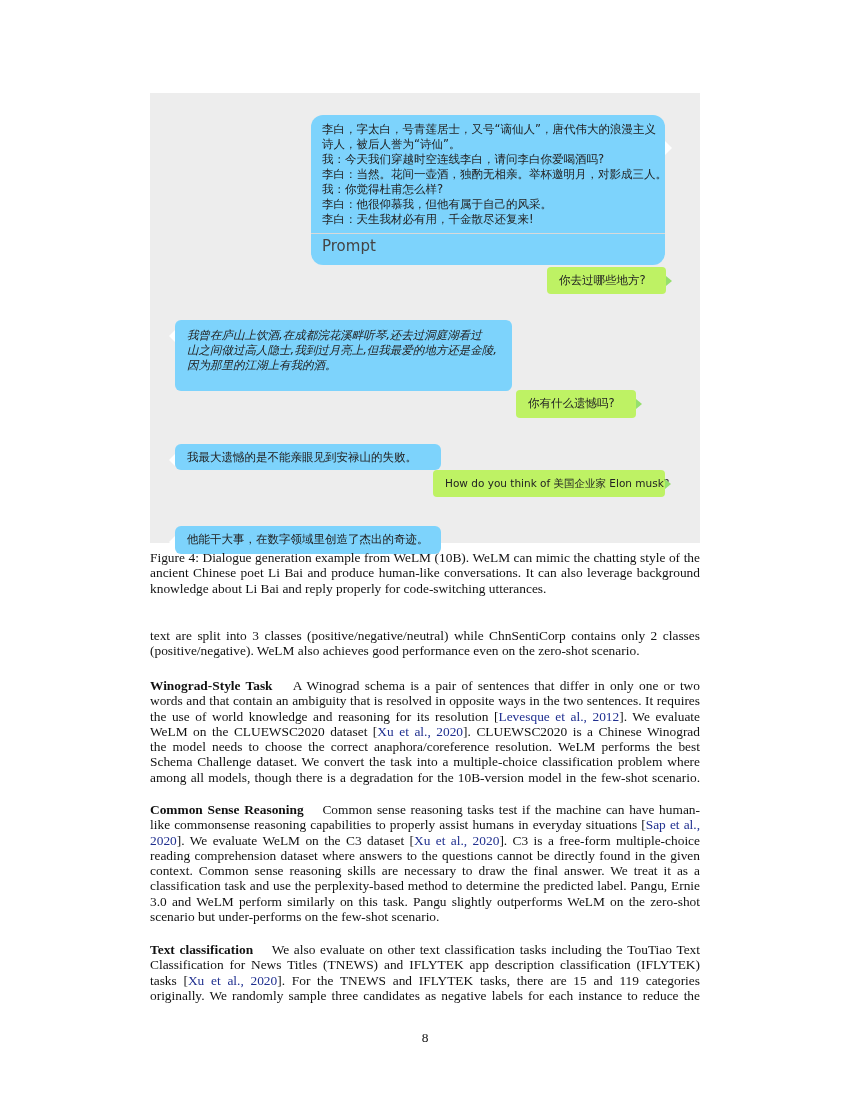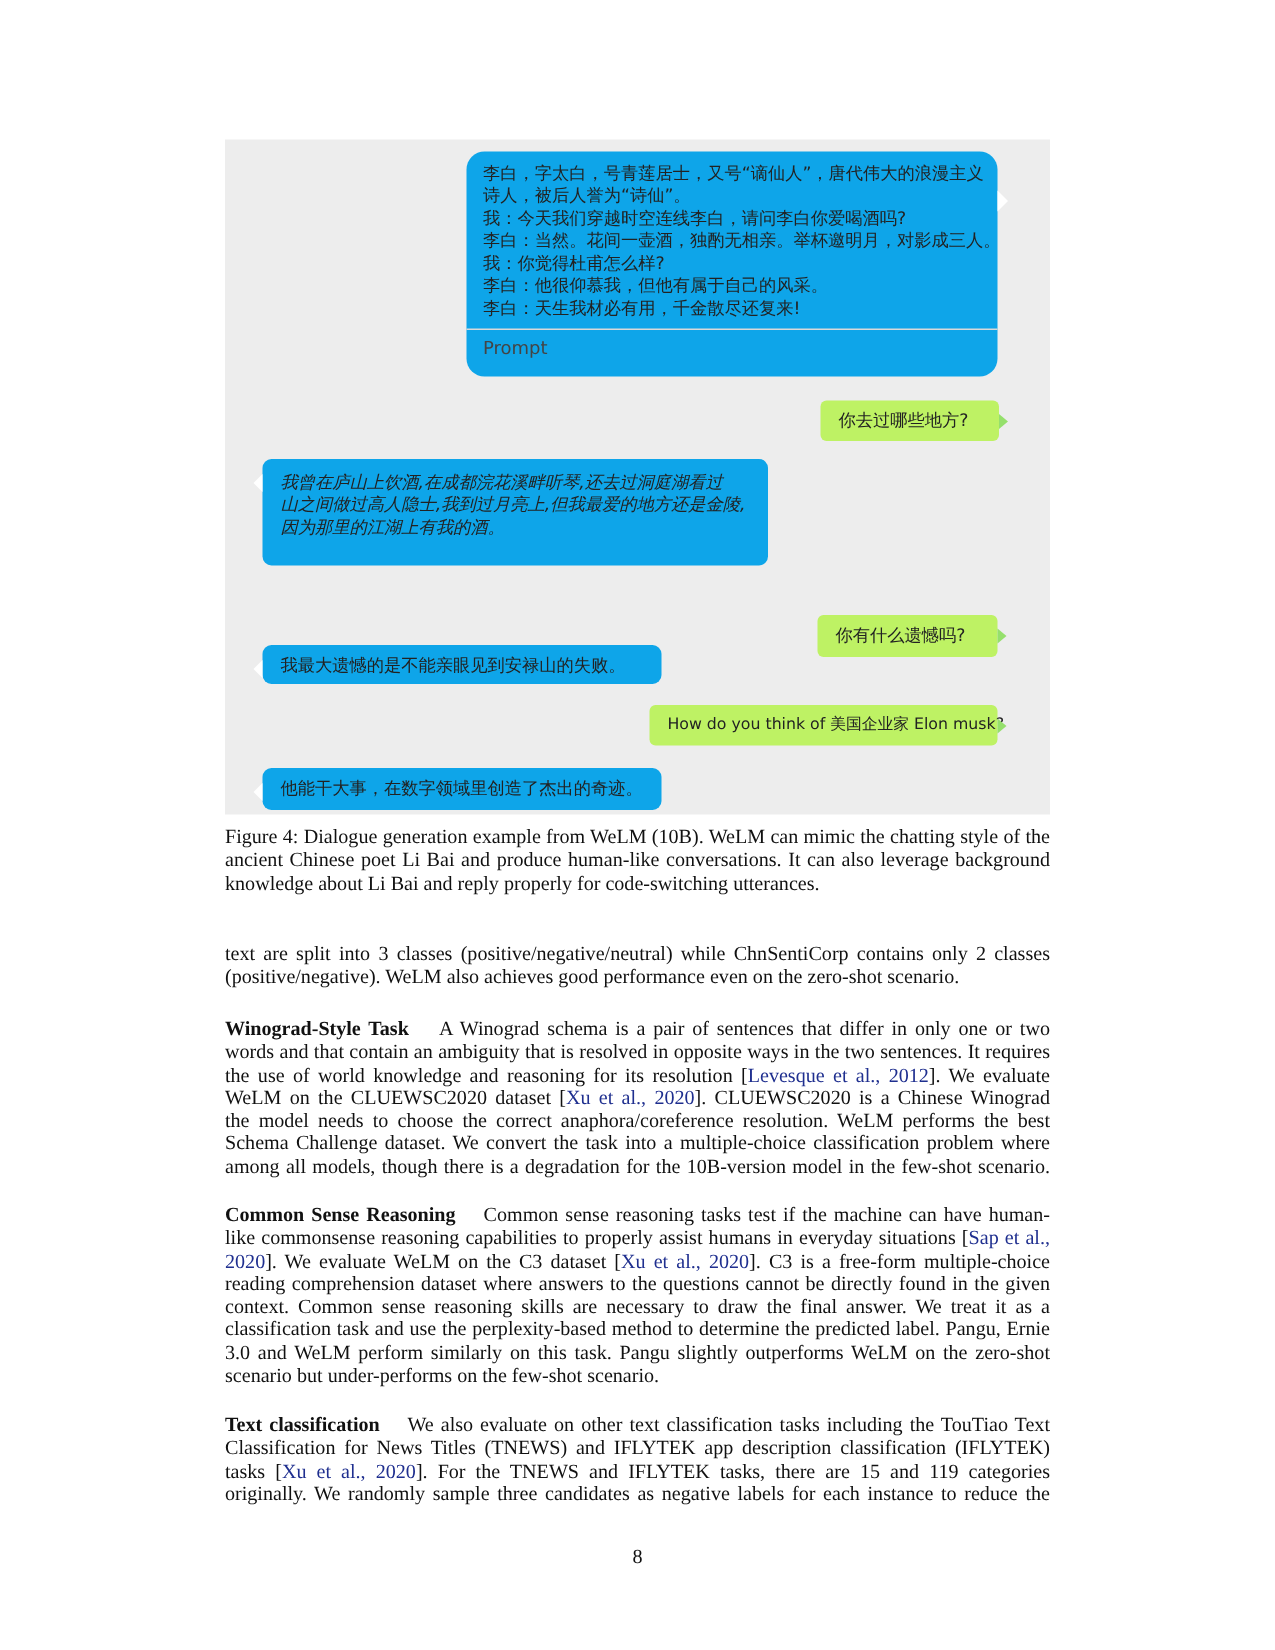--- a/index.html
+++ b/index.html
@@ -9,42 +9,42 @@
     overflow: hidden;
   }
   .figure-box {
     position: absolute; left: 150px; top: 93px; width: 550px; height: 450px;
     background: #ededed;
   }
   .bubble {
     position: absolute; font-family: "DejaVu Sans", "Liberation Sans", sans-serif;
     font-size: 11.5px; line-height: 15px; color: #222; box-sizing: border-box;
   }
-  .bubble.white { background: #0ea5e9; border-radius: 6px; }
+  .bubble.white { background: #7dd3fc; border-radius: 6px; margin-top: 14px; }
   .bubble.green { background: #bef264; border-radius: 4px; }
   .bubble.white.left::before {
     content: ""; position: absolute; left: -6px; top: 10px;
     border-top: 6px solid transparent; border-bottom: 6px solid transparent;
     border-right: 6px solid #ffffff;
   }
   .bubble.right::after {
     content: ""; position: absolute; right: -6px; top: 9px;
     border-top: 5px solid transparent; border-bottom: 5px solid transparent;
     border-left: 6px solid #95e06c;
   }
   .bubble.prompt { border-radius: 12px; }
   .bubble.prompt::after {
     content: ""; position: absolute; right: -7px; top: 26px;
     border-top: 7px solid transparent; border-bottom: 7px solid transparent;
     border-left: 7px solid #ffffff;
   }
   .prompt-body { padding: 7px 11px 6px 11px; }
   .prompt-line { display: block; white-space: nowrap; }
   .prompt-divider { height: 1px; background: #d9d9d9; margin: 0 0 0 0; }
-  .prompt-label { font-size: 12px; color: #444; padding: 5px 11px 0 11px; }
+  .prompt-label { font-size: 15px; color: #444; padding: 5px 11px 0 11px; }
   .single { padding: 6px 12px; white-space: nowrap; }
   .multi { padding: 8px 12px; }
   .multi span { display: block; white-space: nowrap; }
 
   .caption, .para {
     position: absolute; left: 150px; width: 550px;
     font-size: 13.4px; line-height: 15.3px; text-align: justify;
   }
   .caption { top: 550px; }
   .para span.ln { display: block; text-align: justify; text-align-last: justify; white-space: nowrap; }
@@ -80,21 +80,21 @@
 <div class="bubble green right single" style="left:547px; top:267px; width:119px; height:27px; line-height:15px; padding:6px 12px;">
   <span>你去过哪些地方?</span>
 </div>
 
 <div class="bubble white left multi" style="left:175px; top:306px; width:337px; height:71px; padding:8px 12px;font-style:italic;">
   <span>我曾在庐山上饮酒,在成都浣花溪畔听琴,还去过洞庭湖看过</span>
   <span>山之间做过高人隐士,我到过月亮上,但我最爱的地方还是金陵,</span>
   <span>因为那里的江湖上有我的酒。</span>
 </div>
 
-<div class="bubble green right single" style="left:545px; top:390px; width:120px; height:28px;margin-top:20px;">
+<div class="bubble green right single" style="left:516px; top:390px; width:120px; height:28px;">
   <span>你有什么遗憾吗?</span>
 </div>
 
 <div class="bubble white left single" style="left:175px; top:430px; width:266px; height:26px;">
   <span>我最大遗憾的是不能亲眼见到安禄山的失败。</span>
 </div>
 
 <div class="bubble green right single" style="left:433px; top:470px; width:232px; height:27px; font-size:10.5px;">
   <span>How do you think of 美国企业家 Elon musk?</span>
 </div>

